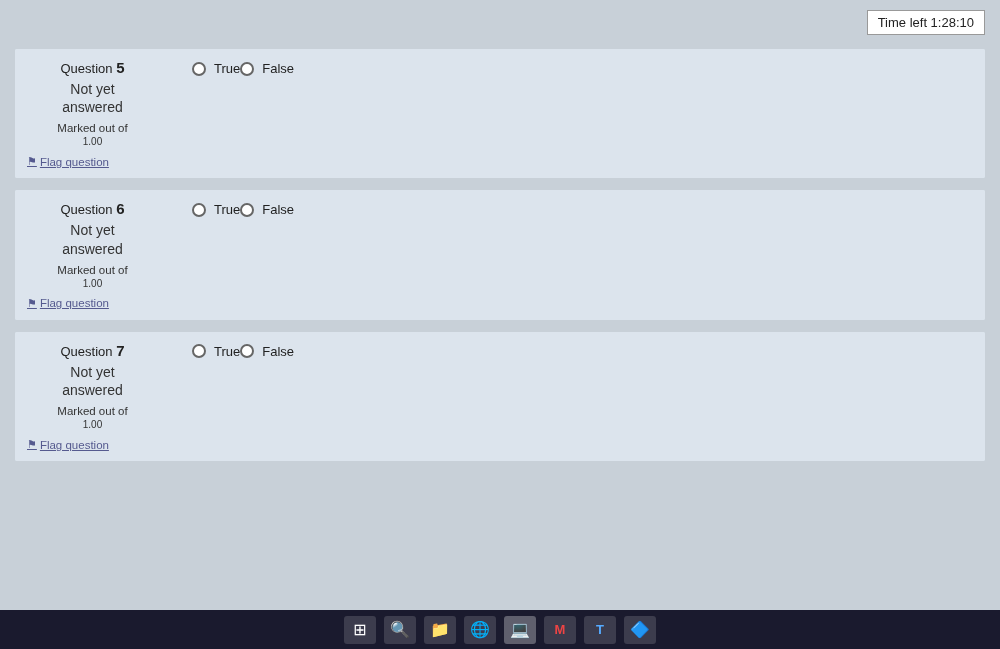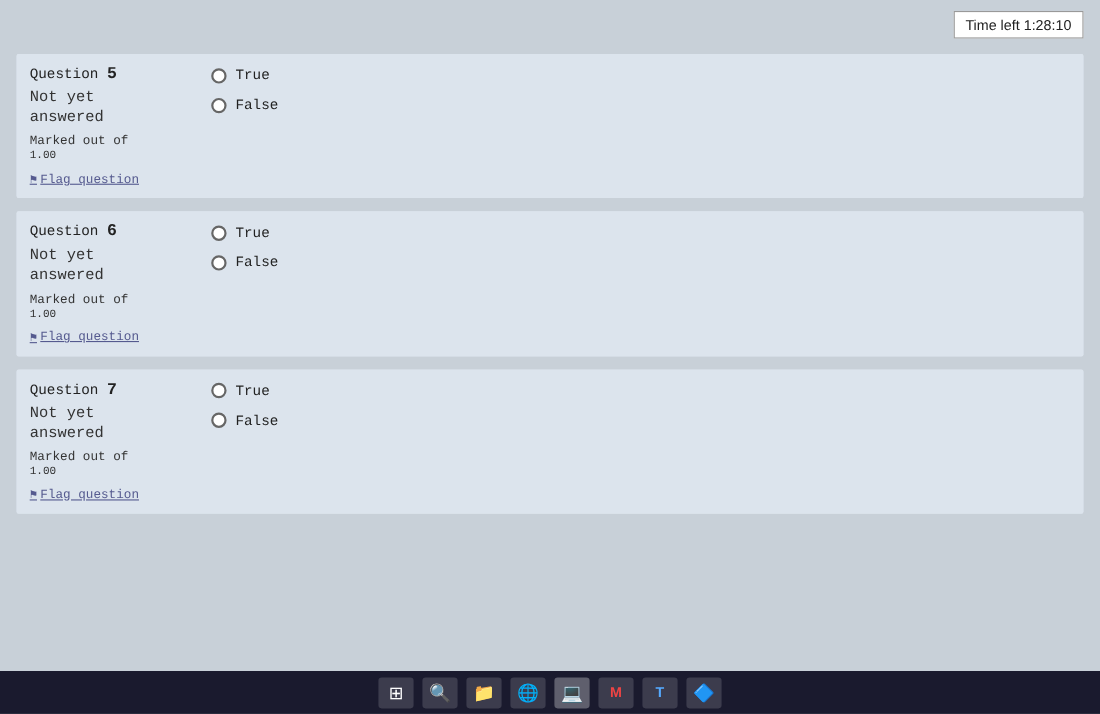--- a/index.html
+++ b/index.html
@@ -14,20 +14,21 @@
     }
 
     .page-container {
       width: 1000px;
       height: 610px;
       background: #c8d0d8;
       padding: 10px 15px;
       display: flex;
       flex-direction: column;
       gap: 12px;
+      text-align: center;
     }
 
     .timer-bar {
       display: flex;
       justify-content: flex-end;
       margin-bottom: 2px;
     }
 
     .timer-box {
       background: white;
@@ -37,21 +38,20 @@
       font-weight: normal;
       color: #222;
     }
 
     .question-block {
       display: flex;
       flex-direction: row;
       background: #dce4ed;
       border-radius: 2px;
       overflow: hidden;
-      font-family: Liberation Mono, monospace;
     }
 
     .question-sidebar {
       width: 155px;
       min-width: 155px;
       background: #dce4ed;
       padding: 10px 12px;
       border-right: none;
     }
 
@@ -109,22 +109,22 @@
 
     .question-text {
       font-size: 13px;
       color: #222;
       line-height: 1.5;
       margin-bottom: 14px;
     }
 
     .options {
       display: flex;
-      flex-direction: column;
-      gap: 12px;
+      flex-direction: row;
+      gap: 0;
       padding-left: 4px;
     }
 
     .option-label {
       display: flex;
       align-items: center;
       gap: 8px;
       font-size: 13px;
       color: #222;
       cursor: pointer;

